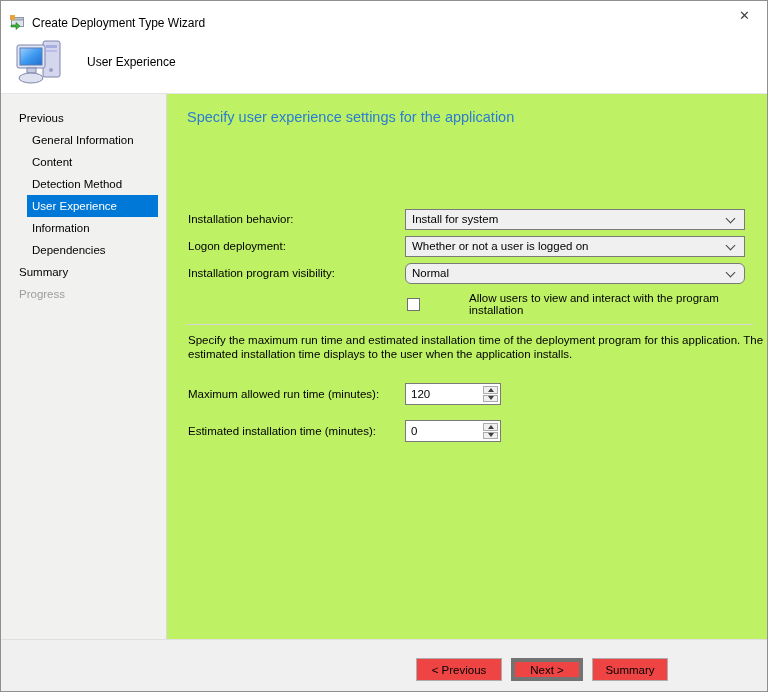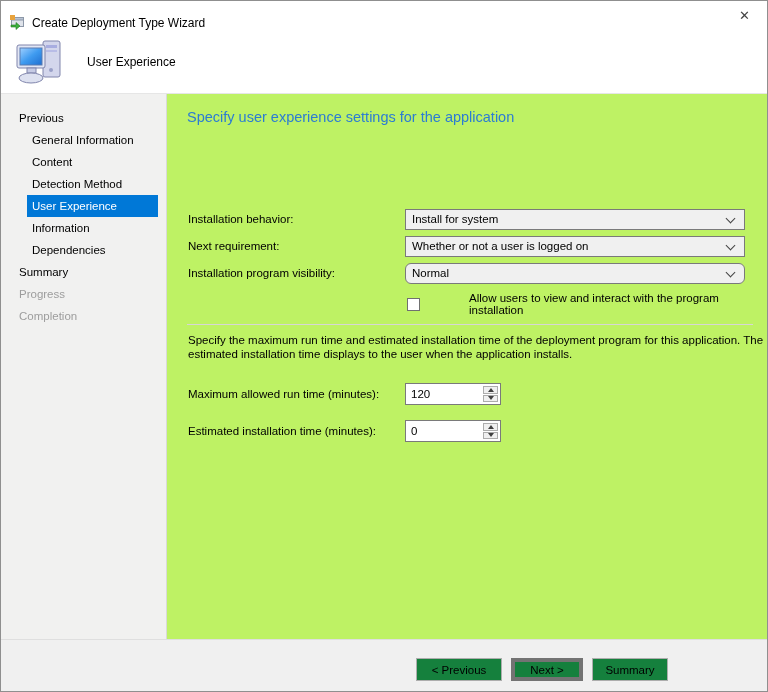--- a/index.html
+++ b/index.html
@@ -112,21 +112,21 @@
   .tri-down { width:0; height:0; border-left:3px solid transparent; border-right:3px solid transparent; border-top:4px solid #404040; }
 
   
   .footer {
     position:absolute; left:0; right:0; bottom:0; height:52px;
     background:#f0f0f0; border-top:1px solid #dfdfdf;
     display:flex; justify-content:flex-end; align-items:flex-start;
     gap:9px; padding:18px 22px 0 0;
   }
   .btn {
-    height:23px; background:#15803d; border:1px solid #adadad;
+    height:23px; background:#ef4444; border:1px solid #adadad;
     font-family:"Liberation Sans", sans-serif; font-size:11.5px; color:#000000;
     text-align:center; cursor:default;
   }
   .btn-previous { width:86px; }
   .btn-next { width:72px; border:4px solid #737373; }
   .btn-summary { width:76px; }
   .btn-cancel { width:68px;margin-top:47px; }
 </style>
 </head>
 <body>
@@ -176,33 +176,32 @@
     <nav class="sidebar">
       <div class="nav-item lvl0">Previous</div>
       <div class="nav-item lvl1">General Information</div>
       <div class="nav-item lvl1">Content</div>
       <div class="nav-item lvl1">Detection Method</div>
       <div class="nav-item lvl1 selected">User Experience</div>
       <div class="nav-item lvl1">Information</div>
       <div class="nav-item lvl1">Dependencies</div>
       <div class="nav-item lvl0">Summary</div>
       <div class="nav-item lvl0 disabled">Progress</div>
-      <div class="nav-item lvl0 disabled">Completion</div>
     </nav>
 
     <div class="content">
       <div class="page-heading">Specify user experience settings for the application</div>
 
       <div class="field-label lbl-1">Installation behavior:</div>
       <div class="combobox cb-1">
         <span>Install for system</span>
         <span class="combo-chevron"></span>
       </div>
 
-      <div class="field-label lbl-2">Next requirement:</div>
+      <div class="field-label lbl-2">Logon deployment:</div>
       <div class="combobox cb-2">
         <span>Whether or not a user is logged on</span>
         <span class="combo-chevron"></span>
       </div>
 
       <div class="field-label lbl-3">Installation program visibility:</div>
       <div class="combobox cb-3">
         <span>Normal</span>
         <span class="combo-chevron"></span>
       </div>

